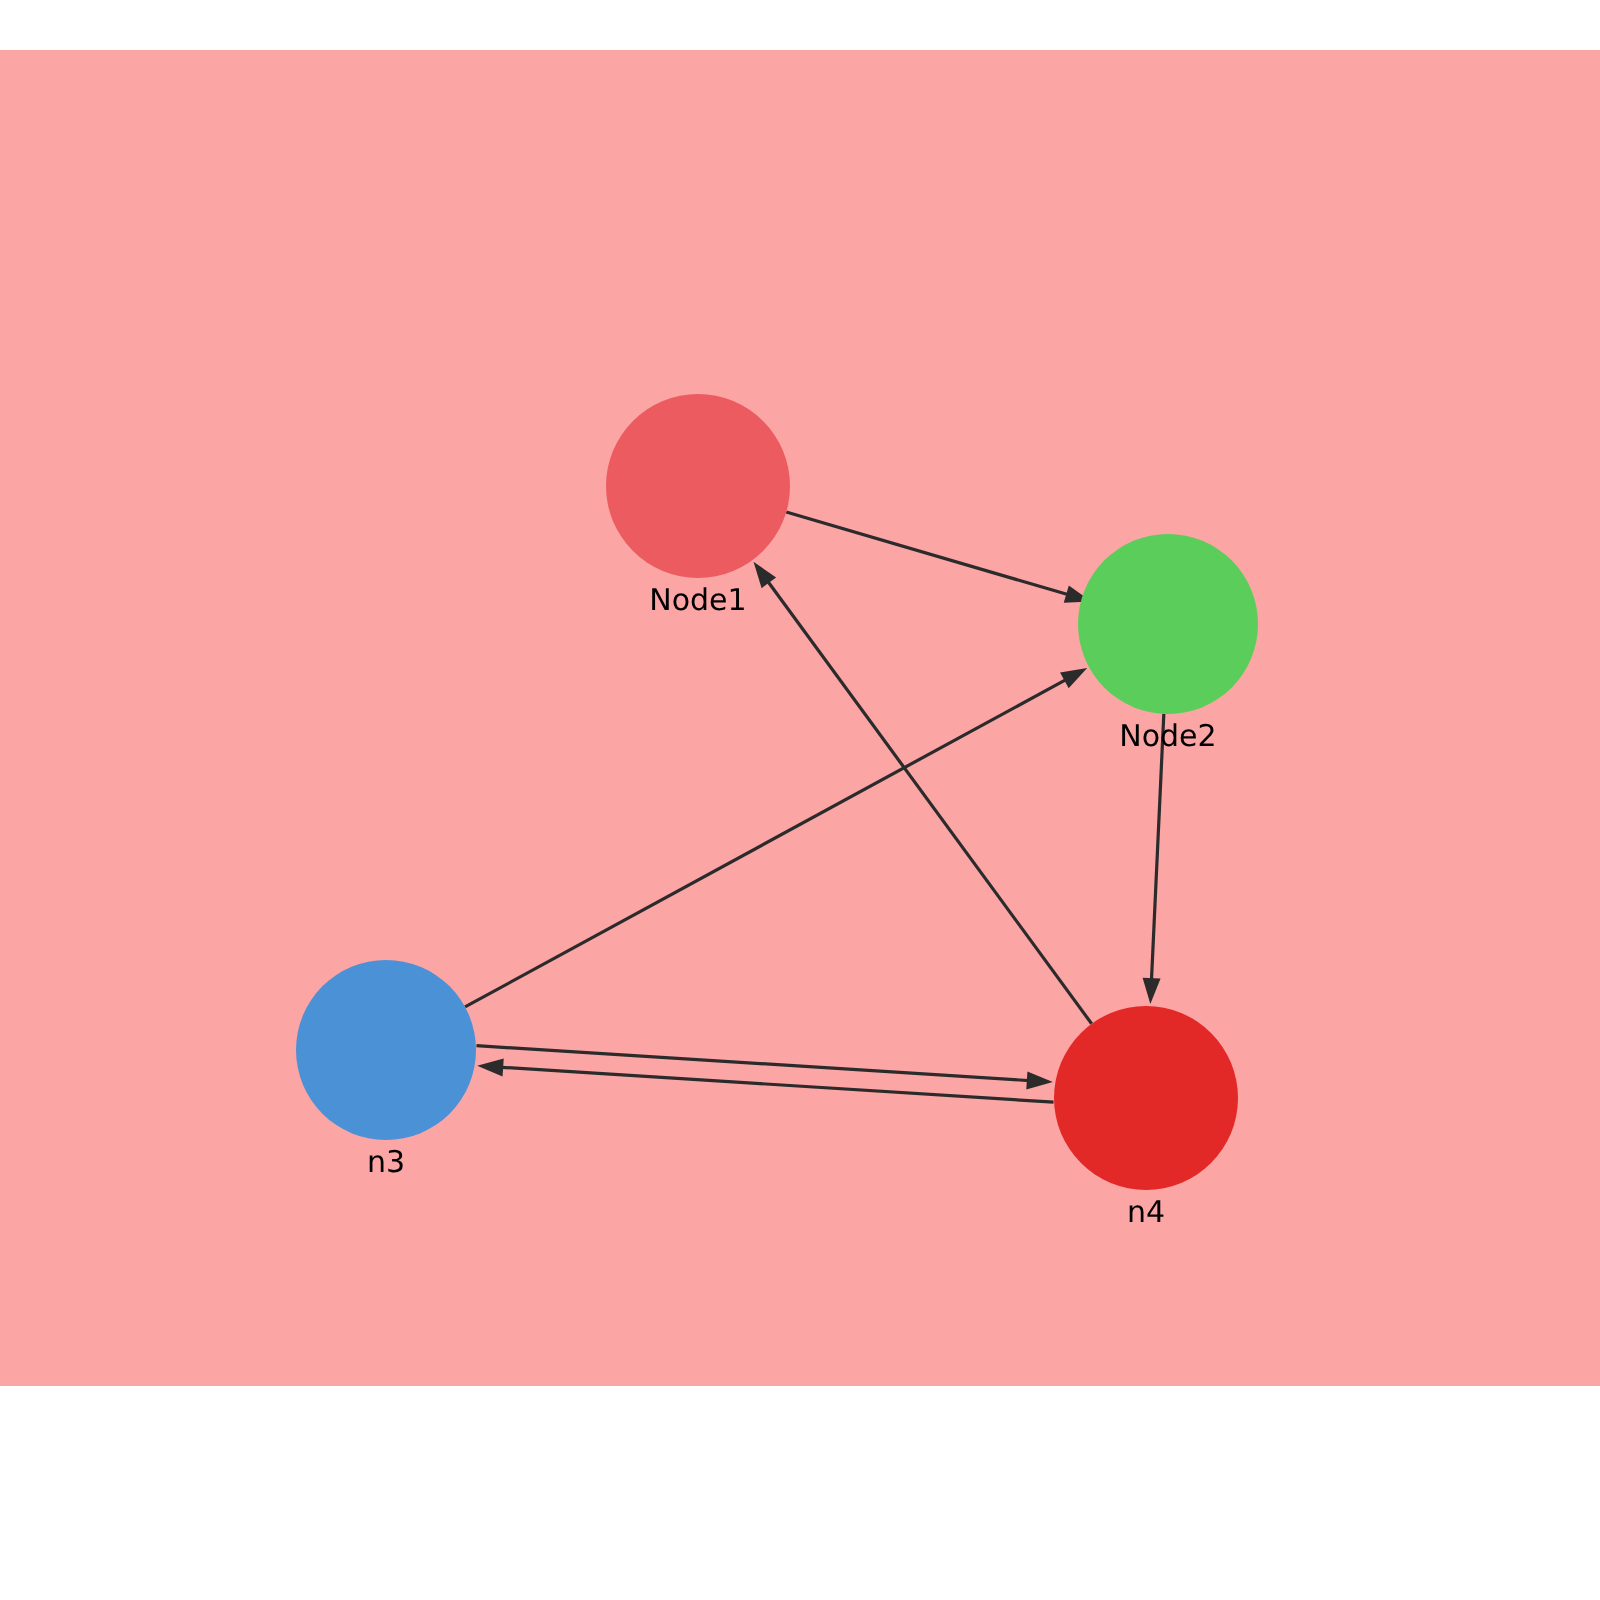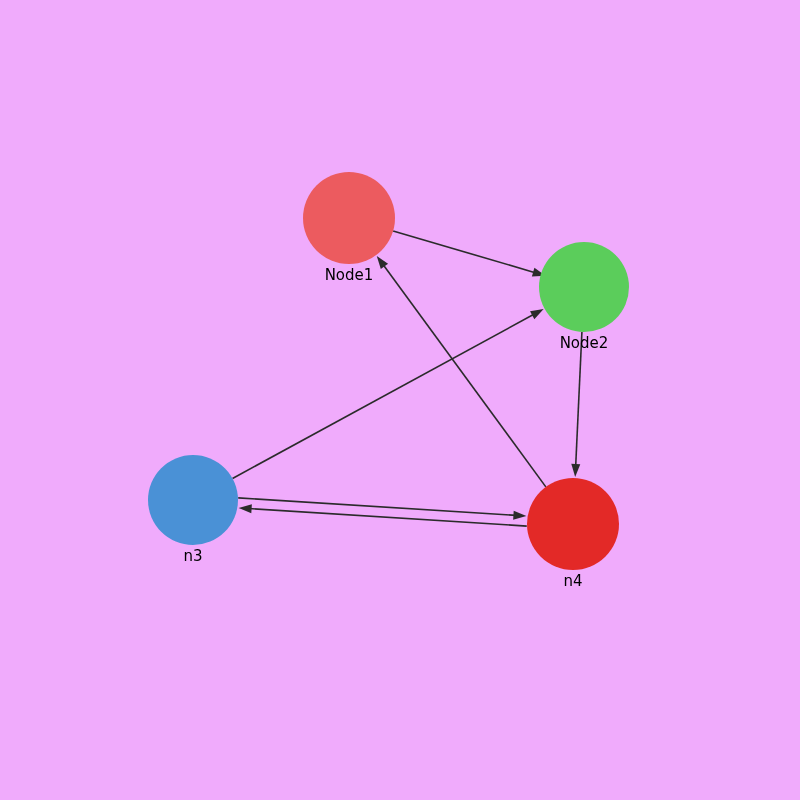--- a/index.html
+++ b/index.html
@@ -7,22 +7,23 @@
     padding: 0;
     background: #ffffff;
     width: 800px;
     height: 800px;
     overflow: hidden;
     font-family: "DejaVu Sans", "Liberation Sans", sans-serif;
   }
   #canvas-wrap {
     position: relative;
     width: 800px;
-    height: 800px;
-    background: #f0abfc;
+    height: 668px;
+    background: #fca5a5;
+    margin-top: 25px;
   }
   svg { display: block; }
   .node-circle { cursor: pointer; }
   .node-label {
     font-family: "DejaVu Sans", "Liberation Sans", sans-serif;
     font-size: 15px;
     fill: #000000;
   }
   .edge-line { fill: none; }
 </style>

